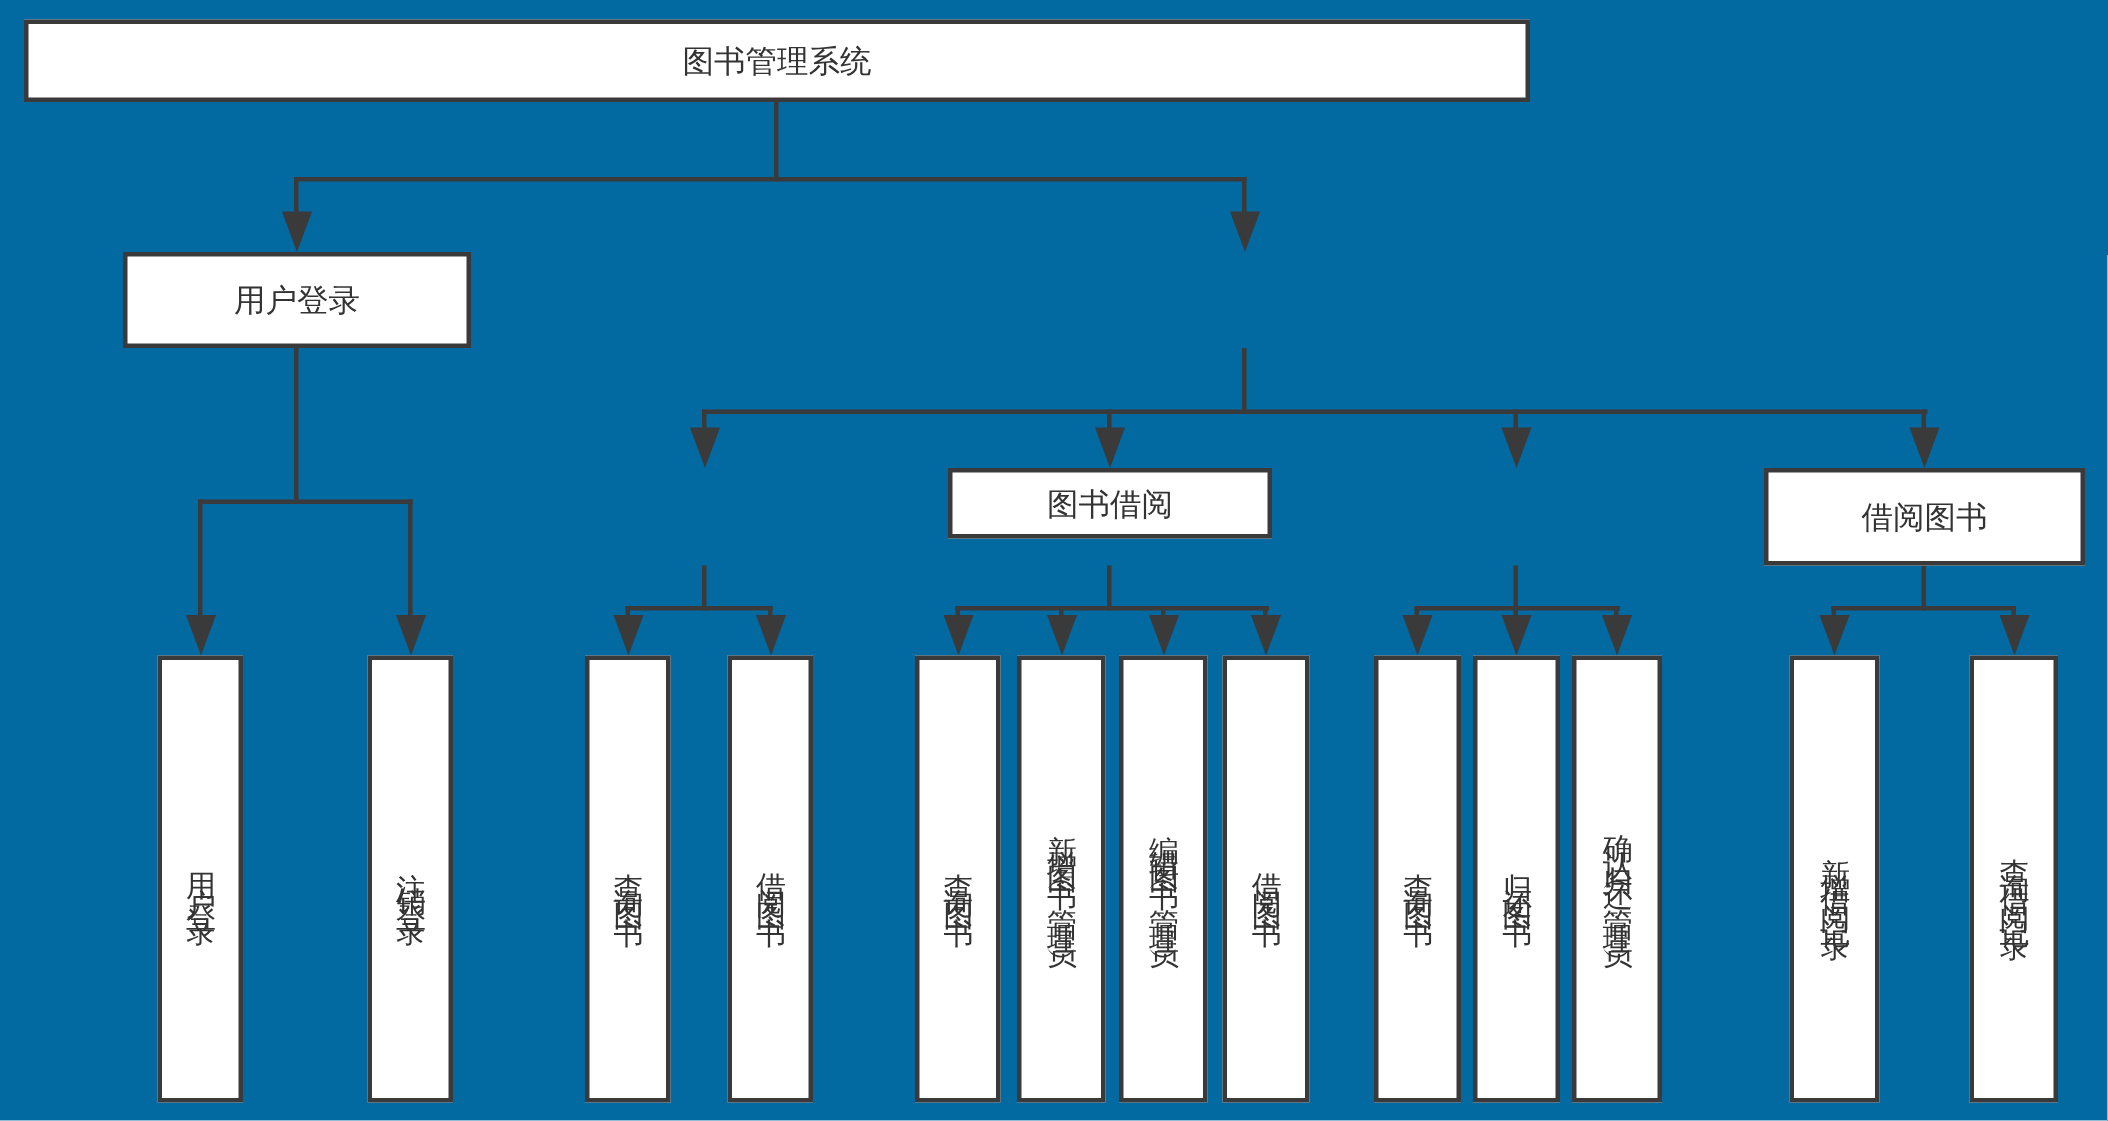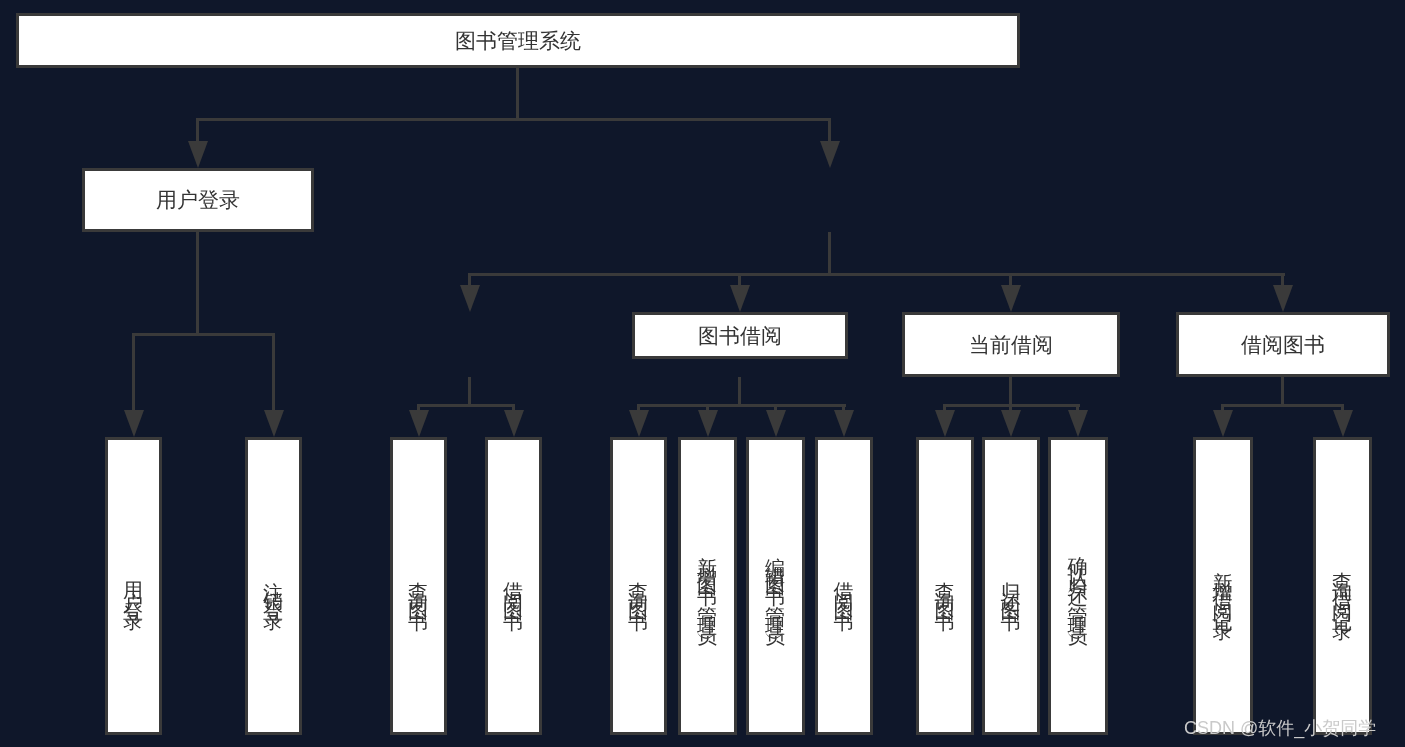--- a/index.html
+++ b/index.html
@@ -1,20 +1,20 @@
 <!DOCTYPE html>
 <html><head>
 <meta charset="utf-8">
 <style>
   html, body { margin: 0; padding: 0; background: #ffffff; }
   .canvas {
     position: relative;
     width: 1405px;
     height: 747px;
-    background: #0f172a;
+    background: #0369a1;
     font-family: "Liberation Sans", sans-serif;
     color: #333333;
     overflow: hidden;
   }
   .node {
     position: absolute;
     box-sizing: border-box;
     background: #ffffff;
     border: 3px solid #3a3a3a;
     display: flex;
@@ -88,23 +88,20 @@
   <div class="vl" style="left:738px;top:273px;height:15px"></div>
   <div class="arrow" style="left:730px;top:285px"></div>
   <div class="vl" style="left:1009px;top:273px;height:15px"></div>
   <div class="arrow" style="left:1001px;top:285px"></div>
   <div class="vl" style="left:1281px;top:273px;height:15px"></div>
   <div class="arrow" style="left:1273px;top:285px"></div>
 
   <div class="node" style="left:632px;top:312px;width:216px;height:47px">
     <span class="lbl">图书借阅</span>
   </div>
-  <div class="node" style="left:902px;top:312px;width:218px;height:65px">
-    <span class="lbl">当前借阅</span>
-  </div>
   <div class="node" style="left:1176px;top:312px;width:214px;height:65px">
     <span class="lbl">借阅图书</span>
   </div>
 
   <div class="vl" style="left:468px;top:377px;height:30px"></div>
   <div class="hl" style="left:417px;top:404px;width:98px"></div>
   <div class="vl" style="left:417px;top:404px;height:9px"></div>
   <div class="arrow" style="left:409px;top:410px"></div>
   <div class="vl" style="left:512px;top:404px;height:9px"></div>
   <div class="arrow" style="left:504px;top:410px"></div>
@@ -173,15 +170,14 @@
     <span class="lbl">确认归还（管理员）</span>
   </div>
 
   <div class="node leaf" style="left:1193px;top:437px;width:60px;height:298px">
     <span class="lbl">新增借阅记录</span>
   </div>
   <div class="node leaf" style="left:1313px;top:437px;width:59px;height:298px">
     <span class="lbl">查询借阅记录</span>
   </div>
 
-  <div class="watermark">CSDN @软件_小贺同学</div>
 
 </div>
 
 </body></html>

